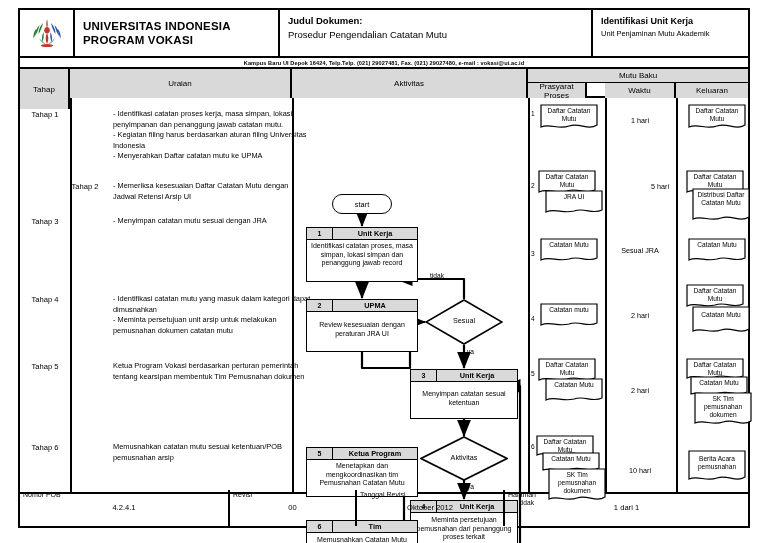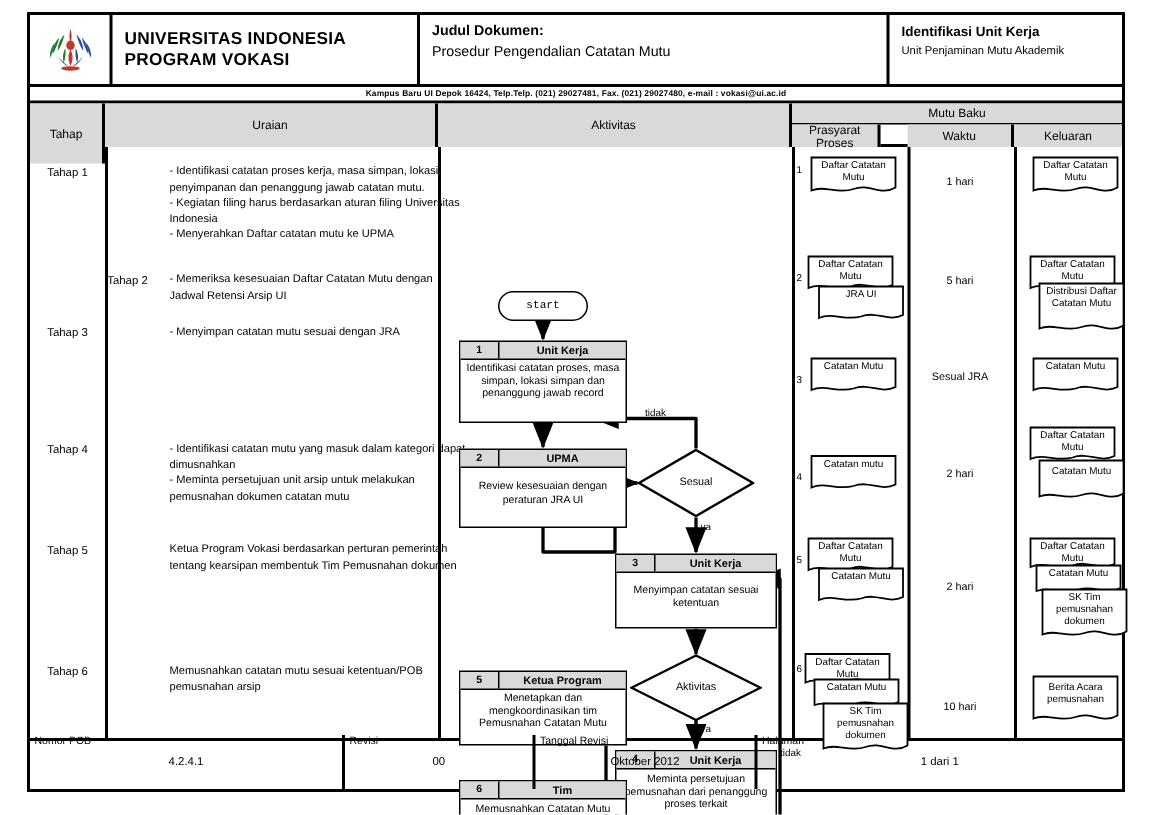--- a/index.html
+++ b/index.html
@@ -199,21 +199,21 @@
         <path d="M211,396 L228,396 L228,200 L212,200" fill="none" stroke="#000" stroke-width="2.2" stroke-linejoin="round" marker-end="url(#ar)"></path>
 
         <path d="M133,396 L112,396 L112,274 L96,274" fill="none" stroke="#000" stroke-width="2.2" stroke-linejoin="round" marker-end="url(#ar)"></path>
       </svg>
 
       <svg width="252" height="396" style="left:0;top:0;">
 
         <path d="M96,355 L120,355 L120,372 L138,372" fill="none" stroke="#000" stroke-width="2.2" stroke-linejoin="round" marker-end="url(#ar)"></path>
       </svg>
 
-      <div class="term" style="left:40px;top:8px;width:60px;height:20px;font-family:Liberation Mono, monospace;">start</div>
+      <div class="term" style="left:40px;top:8px;width:60px;height:20px;">start</div>
 
       <div class="node" style="left:14px;top:41px;width:112px;height:55px;">
         <div class="hdr">
           <div class="num">1</div>
           <div class="ttl">Unit Kerja</div>
         </div>
         <div class="body">Identifikasi catatan proses, masa simpan, lokasi simpan dan penanggung jawab record</div>
       </div>
 
       <div class="node" style="left:14px;top:113px;width:112px;height:53px;">
@@ -339,21 +339,21 @@
       <div class="txt">Catatan Mutu</div>
     </div>
     <div class="docshape" style="left:528px;top:370px;width:58px;height:36px;">
       <svg width="58" height="36" viewBox="0 0 58 36">
             <path d="M1,1 H57 V29 C47,35 40,26 29,30 C18,34 10,27 1,31 Z" fill="#fff" stroke="#000" stroke-width="1.2"></path>
           </svg>
       <div class="txt">SK Tim pemusnahan dokumen</div>
     </div>
 
     <div class="waktu" style="left:585px;top:18px;">1 hari</div>
-    <div class="waktu" style="left:585px;top:84px;">5 hari</div>
+    <div class="waktu" style="left:585px;top:84px;padding-left:20px;">5 hari</div>
     <div class="waktu" style="left:585px;top:148px;">Sesual JRA</div>
     <div class="waktu" style="left:585px;top:213px;">2 hari</div>
     <div class="waktu" style="left:585px;top:288px;">2 hari</div>
     <div class="waktu" style="left:585px;top:368px;">10 hari</div>
 
     <div class="docshape" style="left:668px;top:6px;width:58px;height:28px;">
       <svg width="58" height="28" viewBox="0 0 58 28">
             <path d="M1,1 H57 V21 C47,27 40,18 29,22 C18,26 10,19 1,23 Z" fill="#fff" stroke="#000" stroke-width="1.2"></path>
           </svg>
       <div class="txt">Daftar Catatan Mutu</div>

